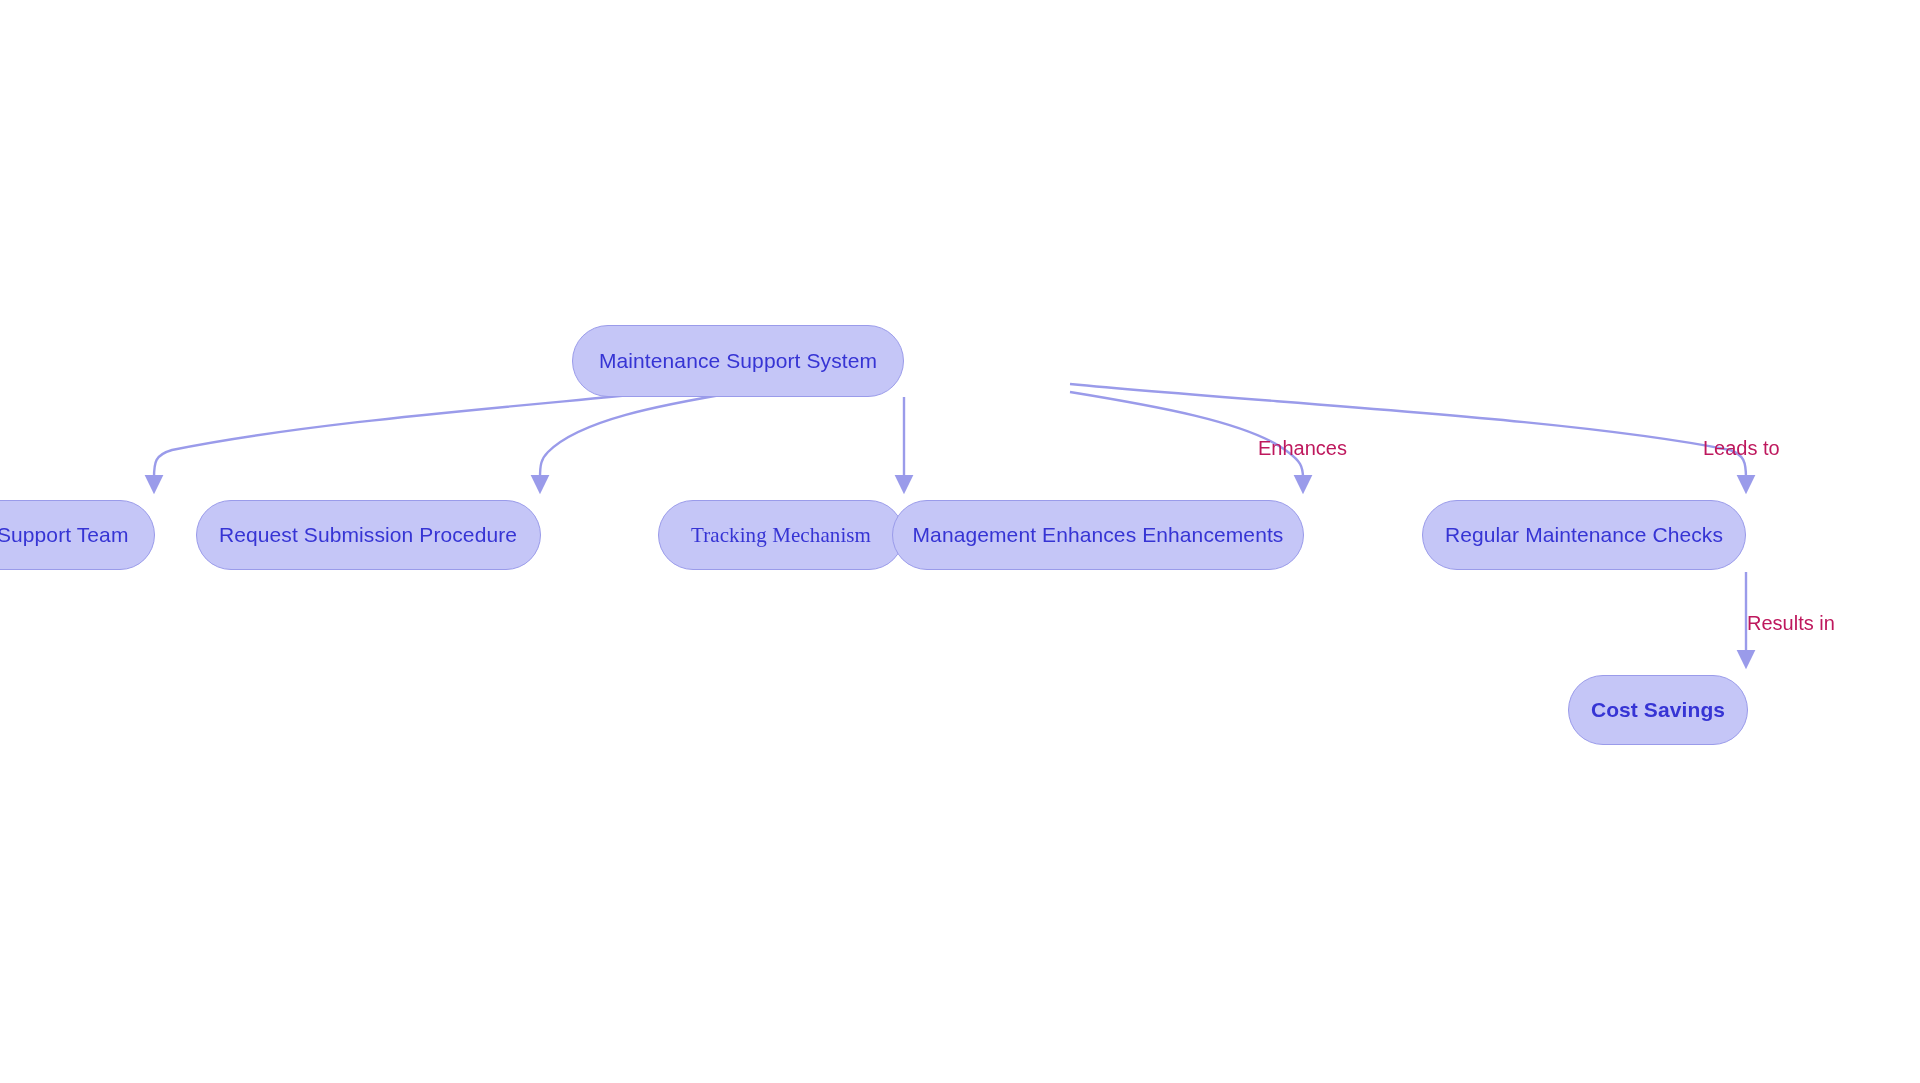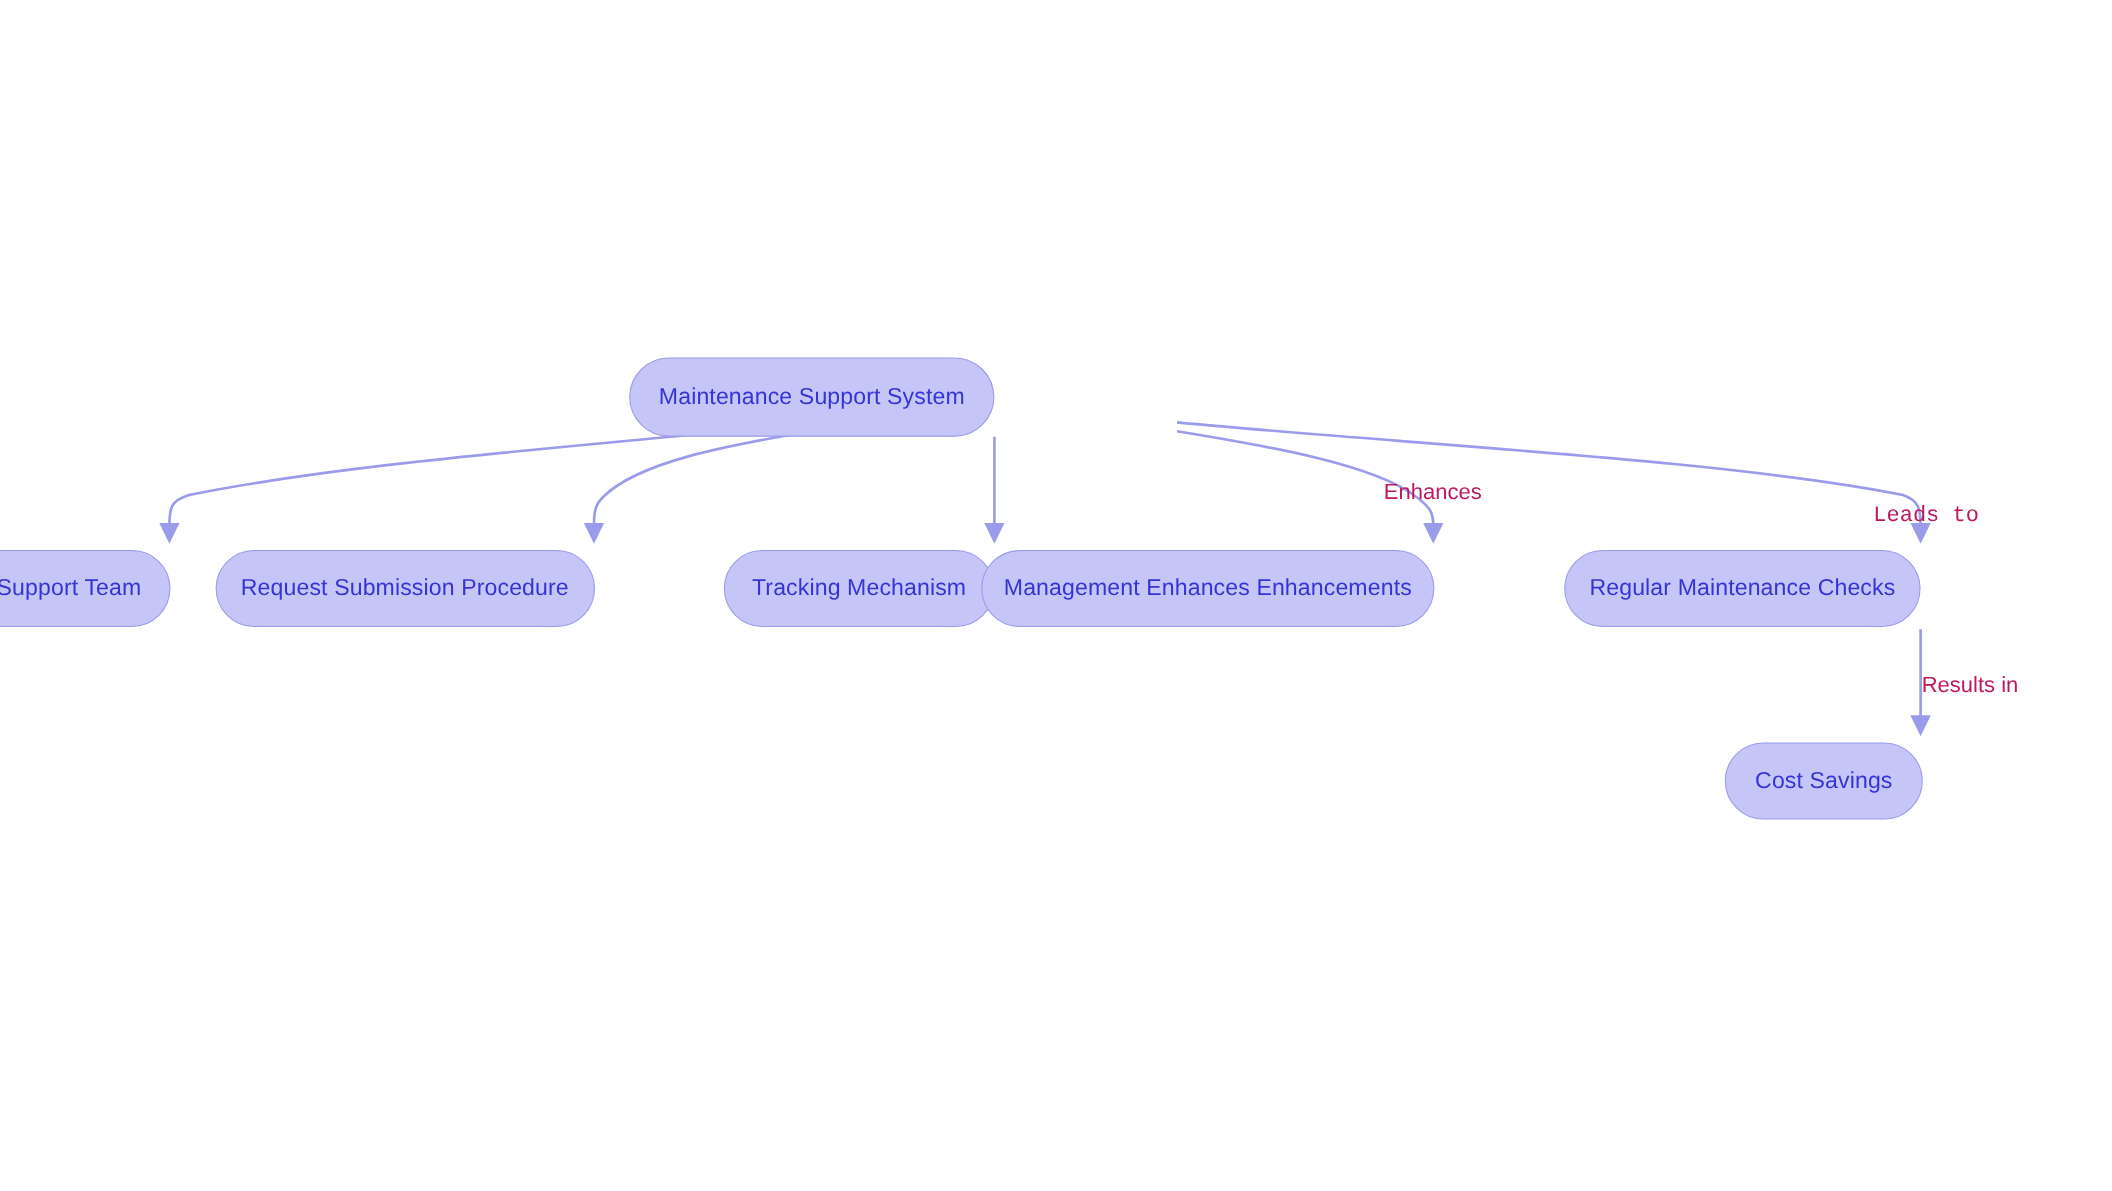--- a/index.html
+++ b/index.html
@@ -79,32 +79,32 @@
   <div id="node-layer">
       <div class="node" style="left: 572px; top: 325px; width: 332px; height: 72px; border-radius: 36px; justify-content: center;">
         <span class="node-label">Maintenance Support System</span>
       </div>
       <div class="node" style="left: -130.5px; top: 500px; width: 285px; height: 70px; border-radius: 35px;">
         <span class="node-label">Dedicated Support Team</span>
       </div>
       <div class="node" style="left: 195.5px; top: 500px; width: 345px; height: 70px; border-radius: 35px;">
         <span class="node-label">Request Submission Procedure</span>
       </div>
-      <div class="node" style="left: 658px; top: 500px; width: 246px; height: 70px; border-radius: 35px;">
+      <div class="node" style="left: 658px; top: 500px; width: 246px; height: 70px; border-radius: 35px; font-family: Liberation Serif, serif;">
         <span class="node-label">Tracking Mechanism</span>
       </div>
       <div class="node" style="left: 892px; top: 500px; width: 412px; height: 70px; border-radius: 35px;">
         <span class="node-label">Management Enhances Enhancements</span>
       </div>
       <div class="node" style="left: 1422px; top: 500px; width: 324px; height: 70px; border-radius: 35px; align-items: center;">
         <span class="node-label">Regular Maintenance Checks</span>
       </div>
-      <div class="node" style="left: 1568px; top: 675px; width: 180px; height: 70px; border-radius: 35px;">
+      <div class="node" style="left: 1568px; top: 675px; width: 180px; height: 70px; border-radius: 35px; font-weight: bold;">
         <span class="node-label">Cost Savings</span>
       </div>
     </div>
   <div id="edge-label-layer">
       <div class="edge-label" style="left: 1258px; top: 437px;">Enhances</div>
-      <div class="edge-label" style="left: 1703px; top: 458px; font-family: Liberation Mono, monospace;">Leads to</div>
+      <div class="edge-label" style="left: 1703px; top: 437px;">Leads to</div>
       <div class="edge-label" style="left: 1703px; top: 612px; margin-left: 44px;">Results in</div>
     </div>
 
 </div>
 
 </body></html>

